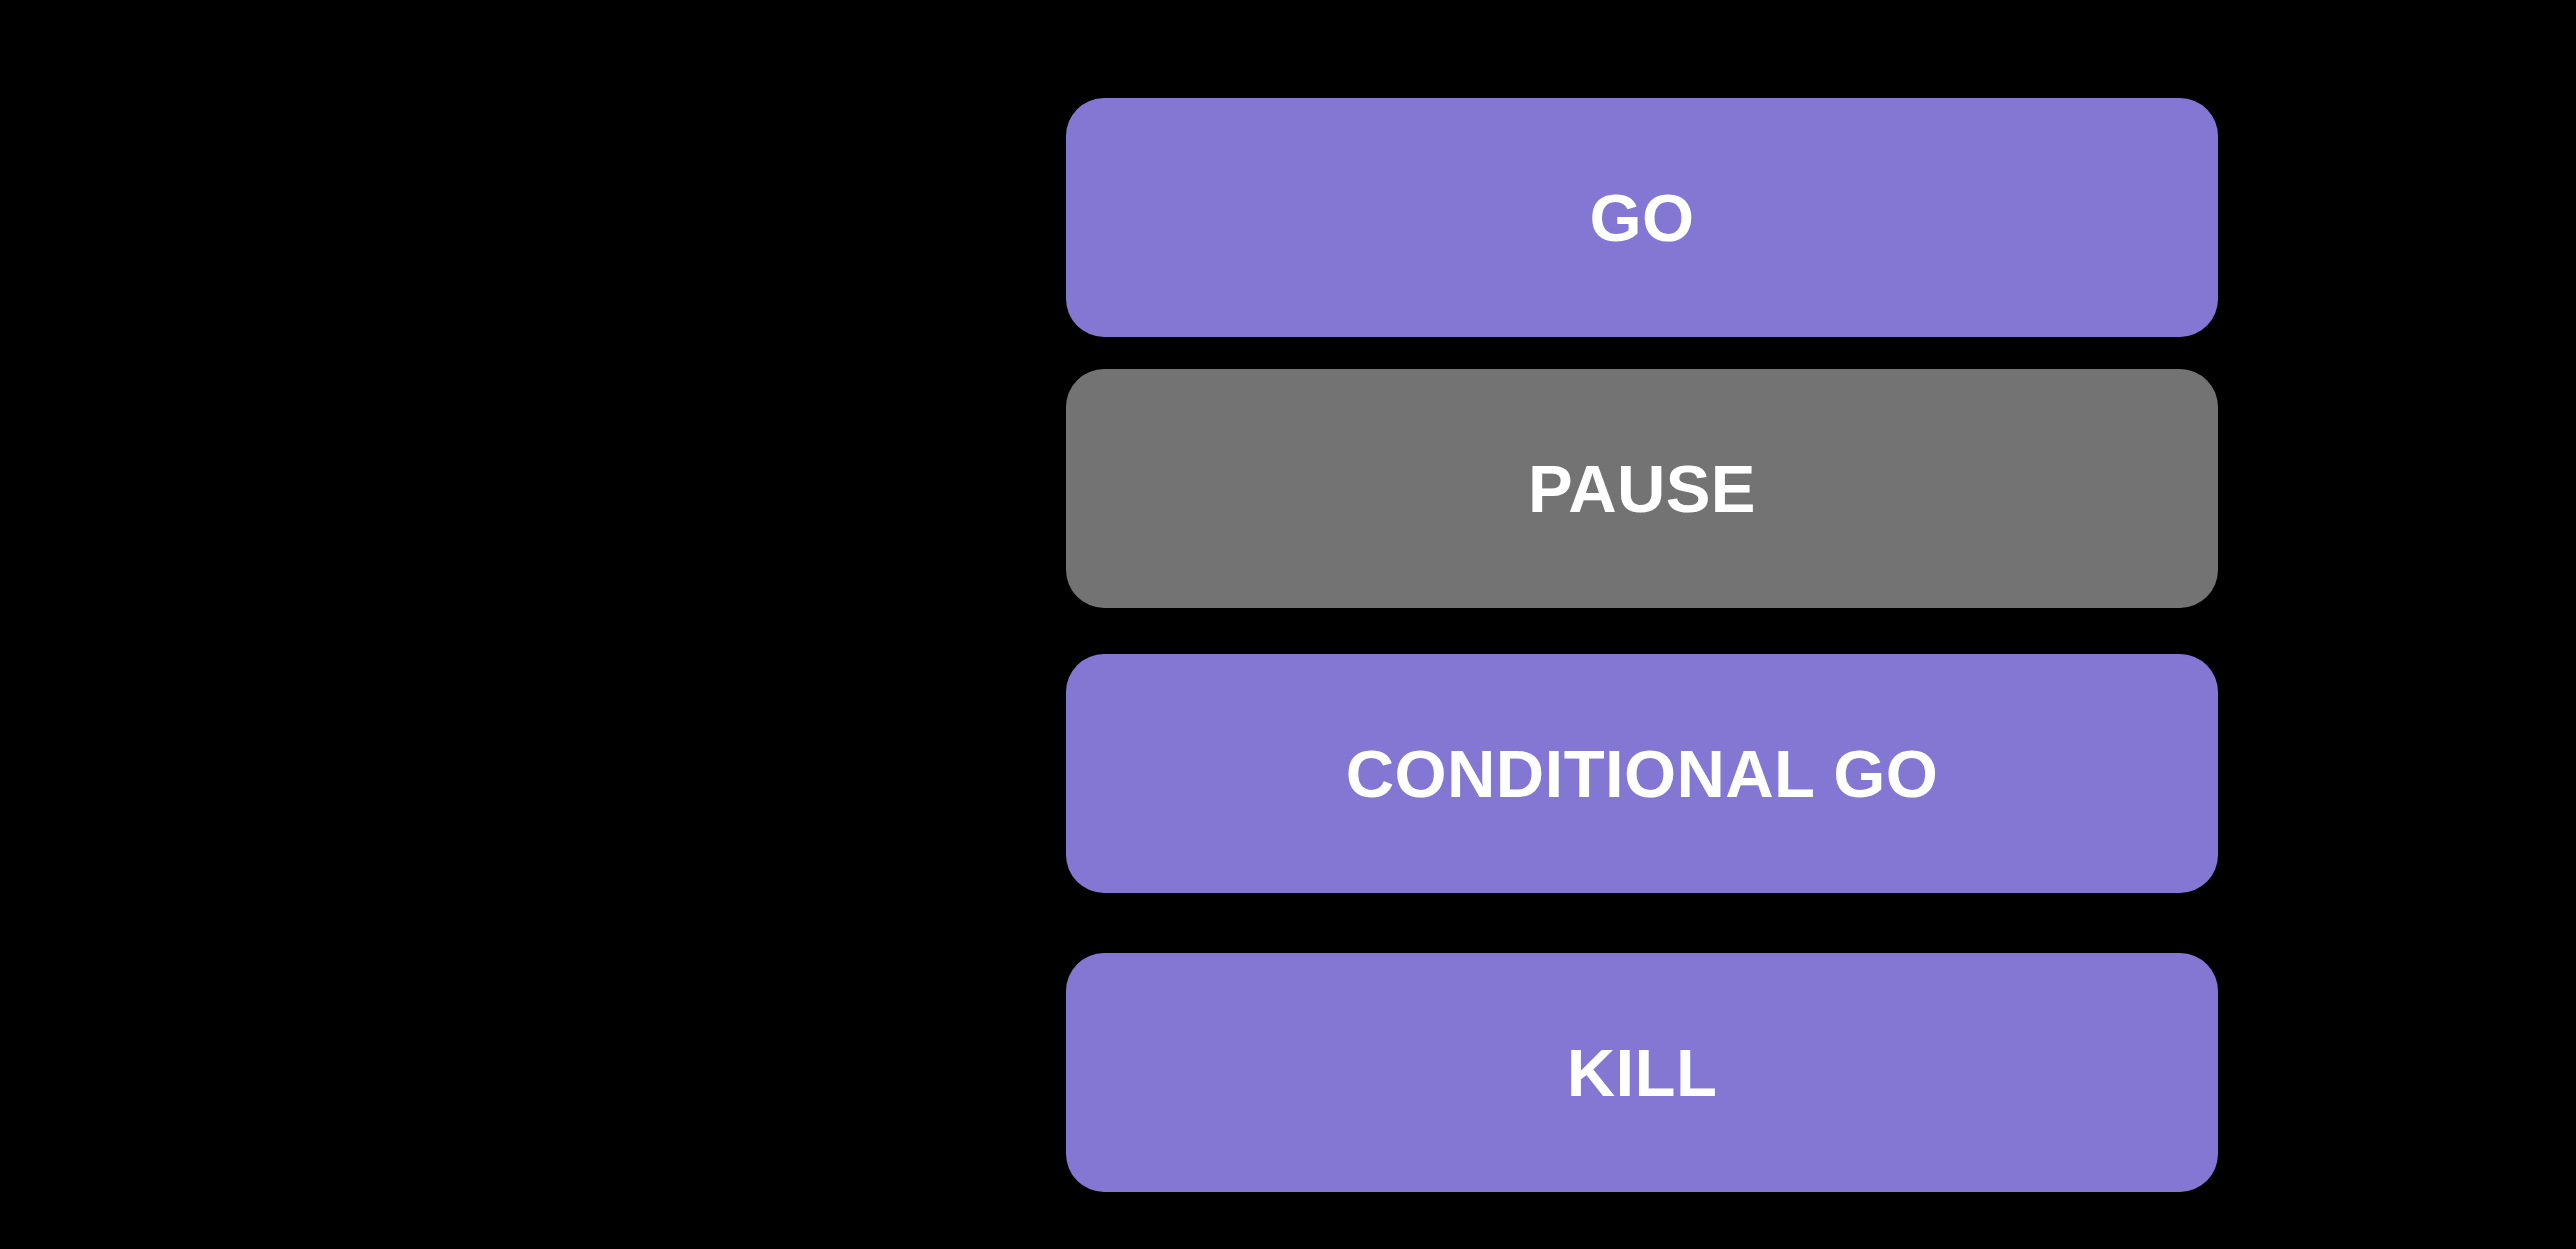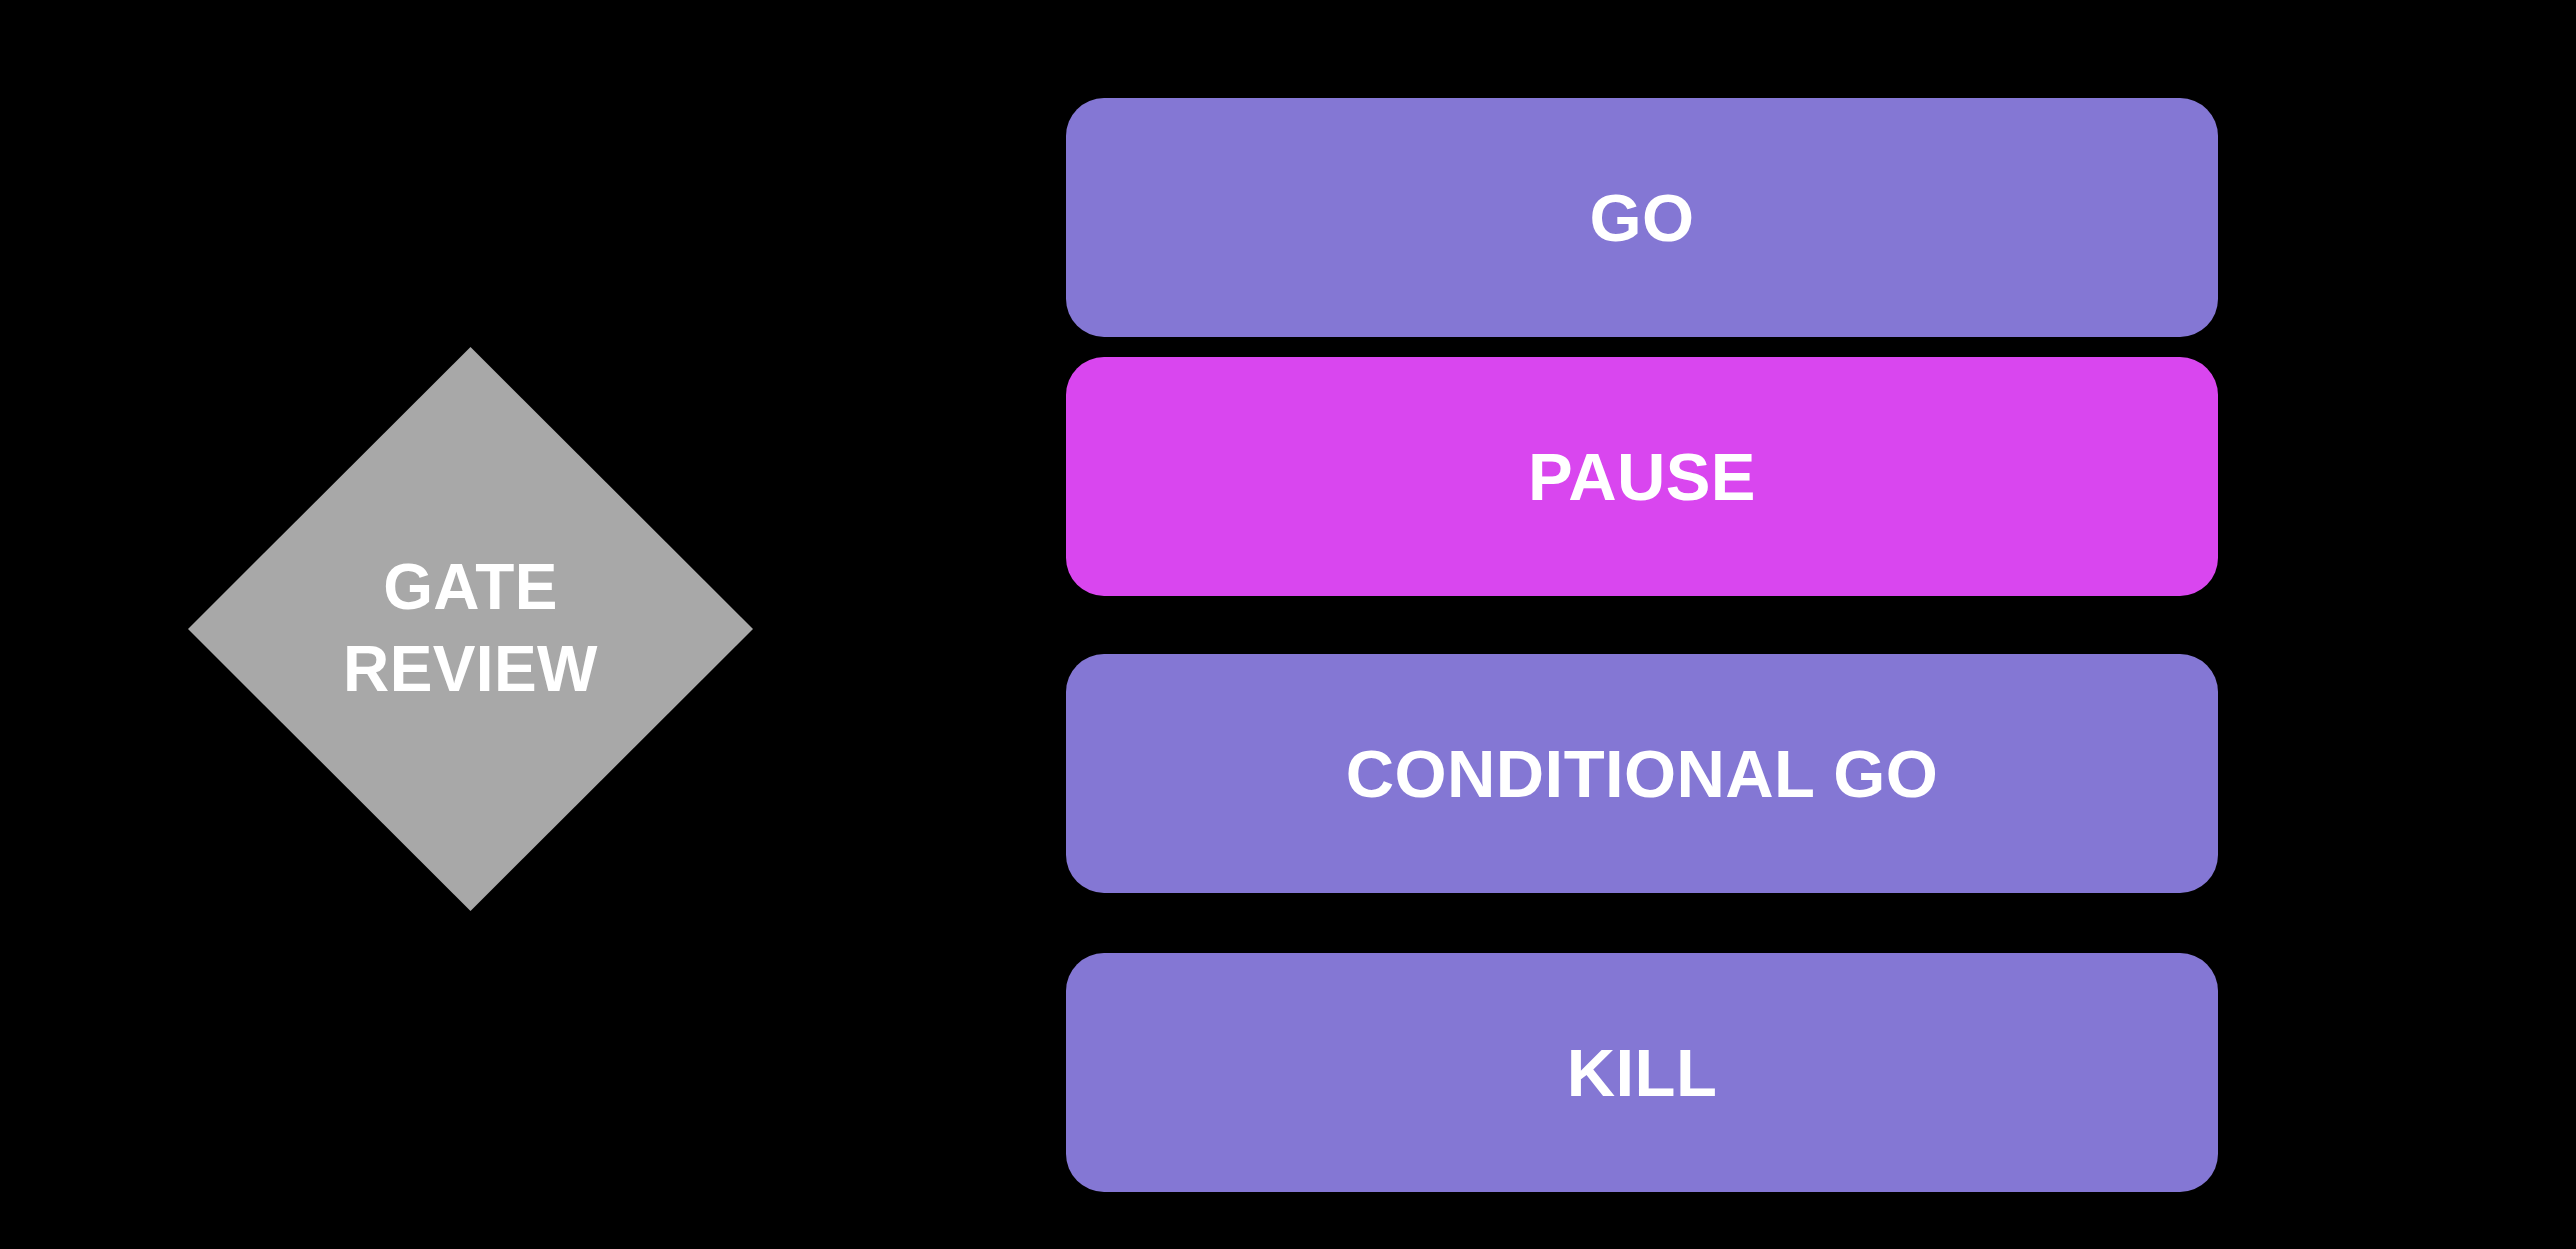--- a/index.html
+++ b/index.html
@@ -70,31 +70,26 @@
   .outcome-box-1 { top: 59px; }
   .outcome-box-2 { top: 357px; }
   .outcome-box-3 { top: 654px; }
   .outcome-box-4 { top: 953px; }
 </style>
 </head>
 <body>
 
 <div id="canvas" style="background: rgb(0, 0, 0);">
 
-  <div class="diamond-wrap">
-    <div class="diamond-shape" style="background: rgb(168, 168, 168);"></div>
-    <div class="diamond-label" style="color: rgb(255, 255, 255);">GATE
-REVIEW</div>
-  </div>
 
   <div class="outcome-box outcome-box-1" style="background: rgb(132, 119, 212); color: rgb(255, 255, 255); margin-top: 39px;">
     <span>GO</span>
   </div>
 
-  <div class="outcome-box outcome-box-2" style="background: #d946ef; color: rgb(255, 255, 255);">
+  <div class="outcome-box outcome-box-2" style="background: #737373; color: rgb(255, 255, 255); margin-top: 12px;">
     <span>PAUSE</span>
   </div>
 
   <div class="outcome-box outcome-box-4" style="background: rgb(132, 119, 212); color: rgb(255, 255, 255);">
     <span>KILL</span>
   </div>
 
   <div class="outcome-box outcome-box-3" style="background: rgb(132, 119, 212); color: rgb(255, 255, 255);">
     <span>CONDITIONAL GO</span>
   </div>

